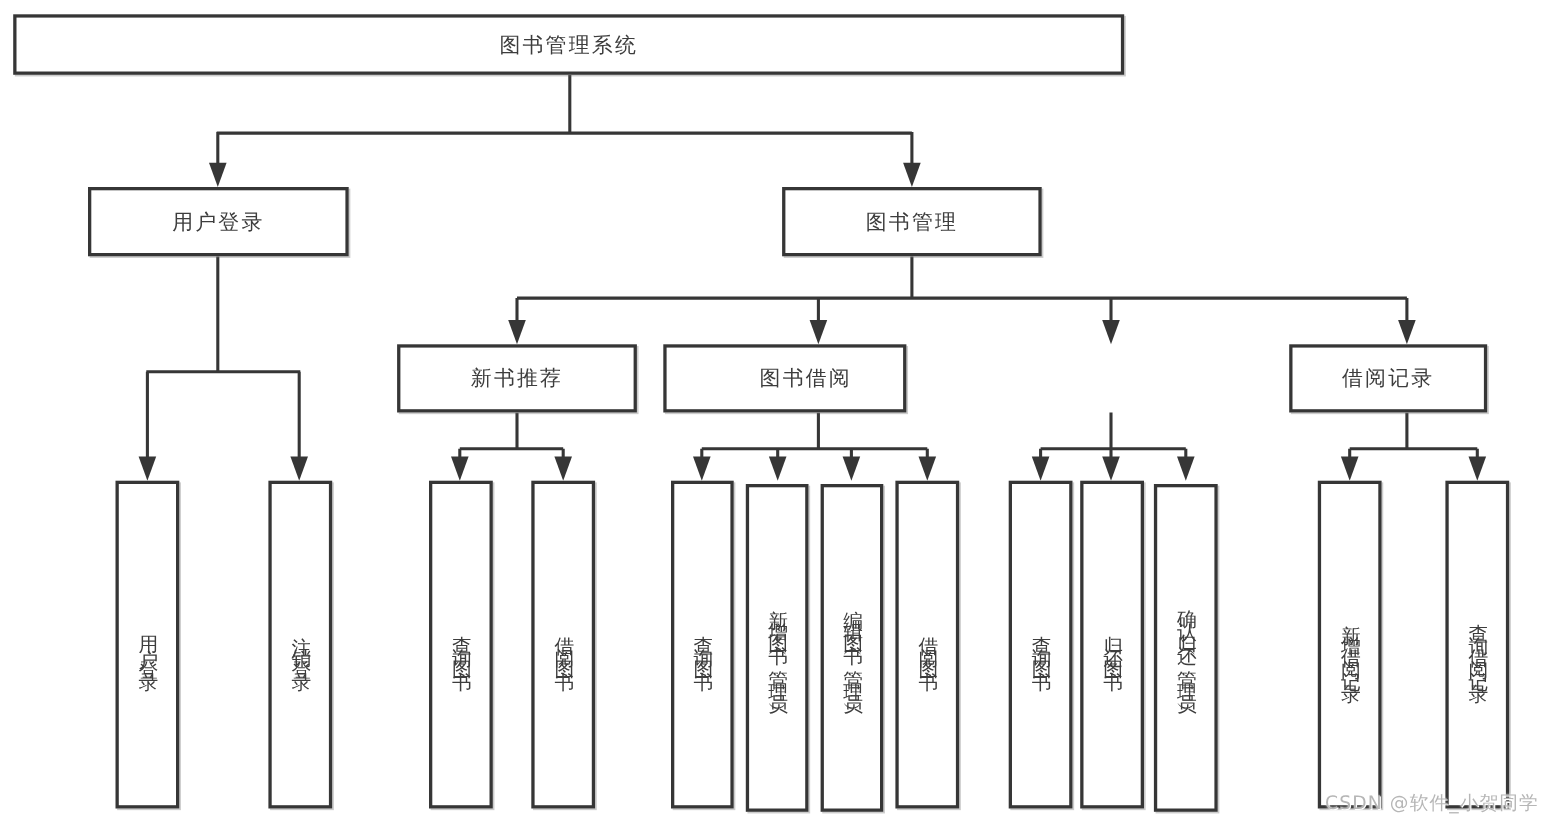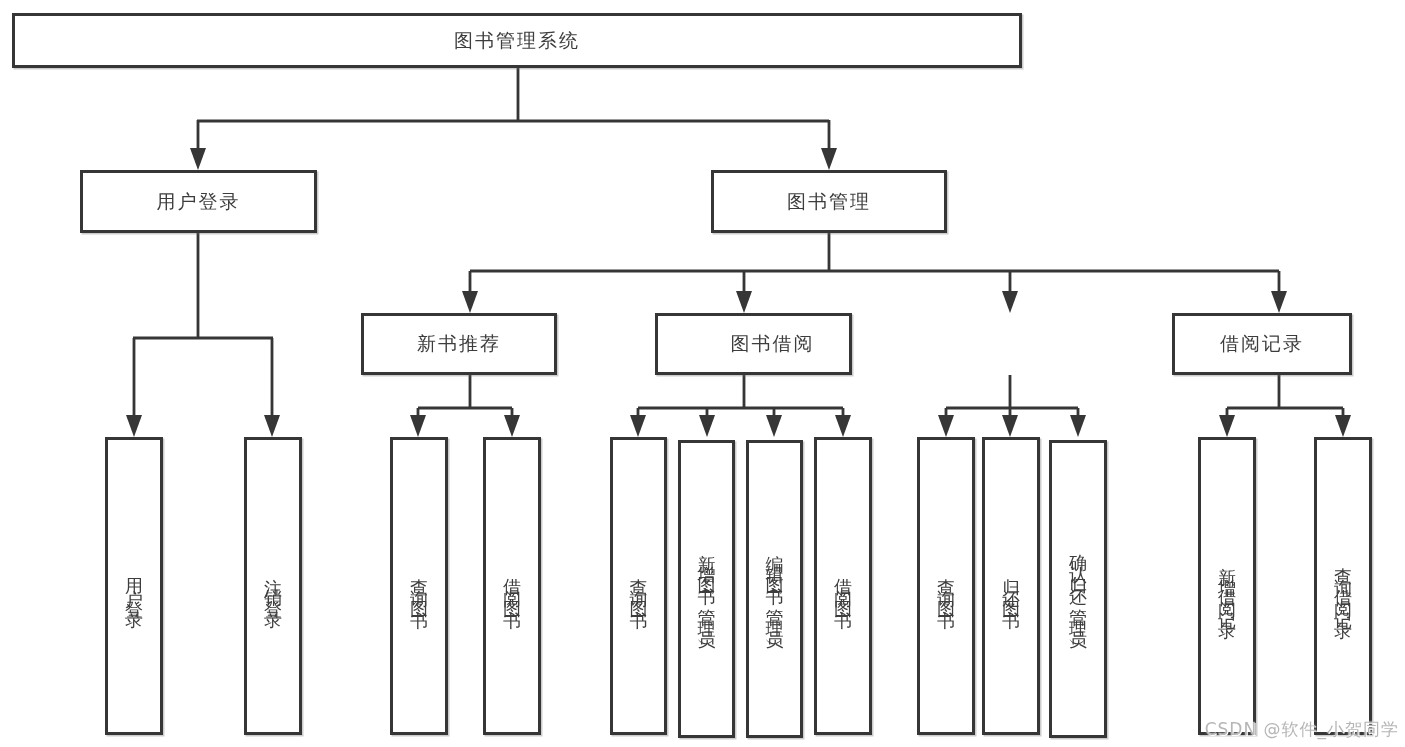--- a/index.html
+++ b/index.html
@@ -106,24 +106,24 @@
     <span>图书管理系统</span>
   </div>
 
   <div class="node h-node" style="left:80px; top:170px; width:237px; height:63px;">
     <span>用户登录</span>
   </div>
   <div class="node h-node" style="left:711px; top:170px; width:236px; height:63px;">
     <span>图书管理</span>
   </div>
 
-  <div class="node h-node" style="left:361px; top:313px; width:196px; height:62px;">
+  <div class="node h-node" style="left:361px; top:313px; width:218px; height:62px;">
     <span>新书推荐</span>
   </div>
-  <div class="node h-node" style="left:655px; top:313px; width:197px; height:62px;padding-left:38px;">
+  <div class="node h-node" style="left:603px; top:313px; width:221px; height:62px;padding-left:38px;">
     <span>图书借阅</span>
   </div>
   <div class="node h-node" style="left:1172px; top:313px; width:180px; height:62px;">
     <span>借阅记录</span>
   </div>
 
   <div class="node v-node" style="left:105px; top:437px; width:58px; height:298px;">
     <span>用户登录</span>
   </div>
   <div class="node v-node" style="left:244px; top:437px; width:58px; height:298px;">

